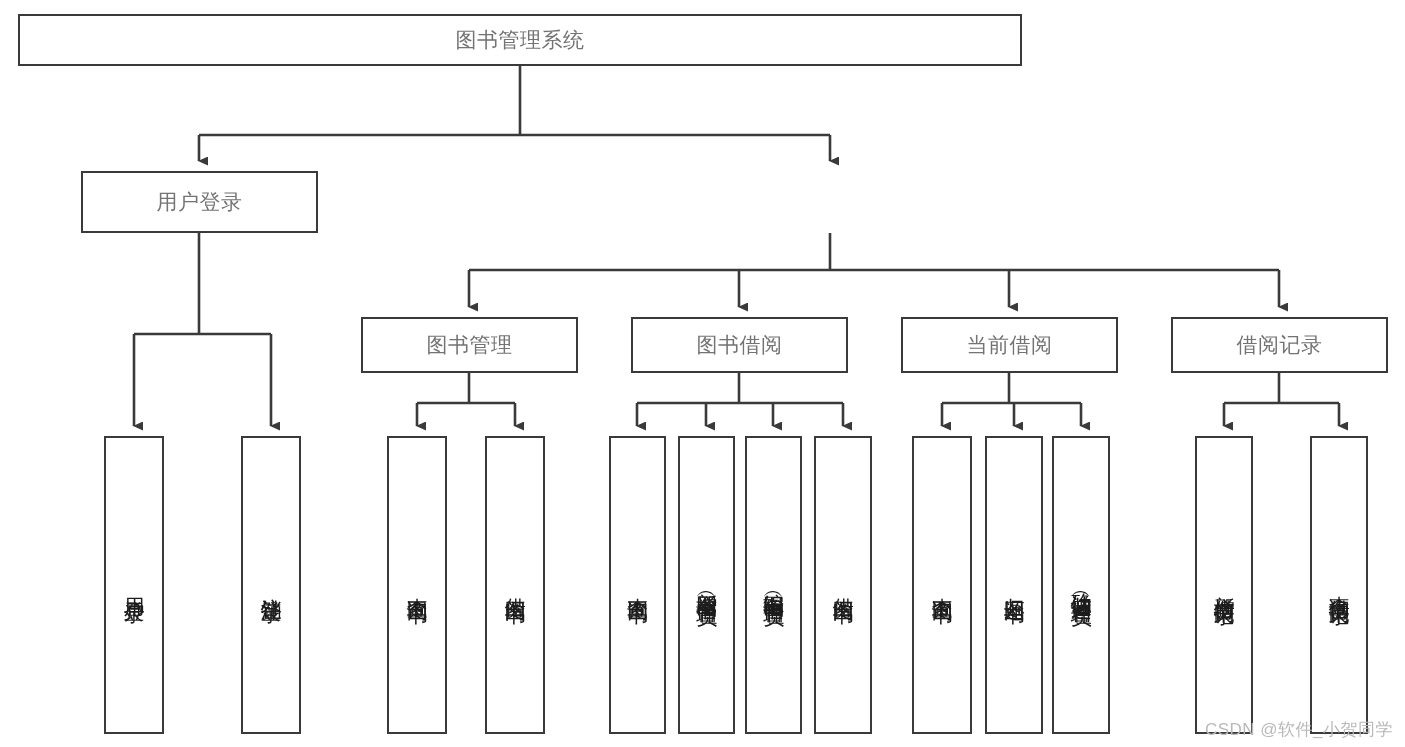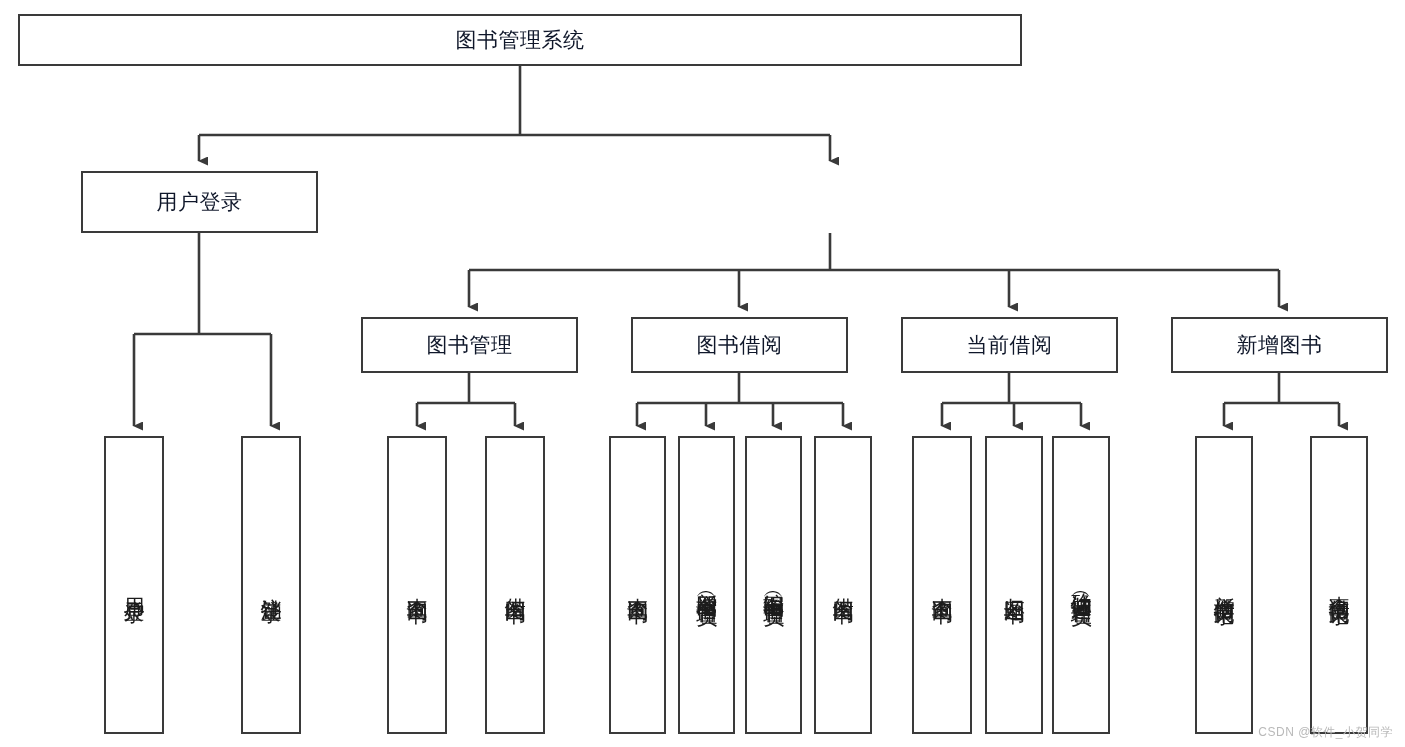--- a/index.html
+++ b/index.html
@@ -29,41 +29,41 @@
     box-sizing: border-box;
     background: #ffffff;
     border: 2px solid #3a3a3a;
     display: flex;
     align-items: center;
     justify-content: center;
     overflow: hidden;
   }
   .node-label-h {
     font-size: 21px;
-    color: #0f172a;
+    color: #737373;
     line-height: 1.2;
     letter-spacing: 0.5px;
     white-space: nowrap;
     text-align: center;
   }
   .node-label-v {
     font-size: 21px;
     color: #1c1c1c;
     writing-mode: vertical-rl;
     text-orientation: upright;
     letter-spacing: 2px;
     line-height: 1.25;
     text-align: center;
     white-space: nowrap;
   }
   .watermark {
     position: absolute;
     right: 12px;
     bottom: 6px;
-    font-size: 12px;
+    font-size: 17px;
     color: #b9b9b9;
     letter-spacing: 0.5px;
     white-space: nowrap;
     pointer-events: none;
   }
 </style>
 </head>
 <body>
 
 <div id="diagram-root">
@@ -133,21 +133,21 @@
   <div class="node-box" style="left:361px; top:317px; width:217px; height:56px;">
     <span class="node-label-h">图书管理</span>
   </div>
   <div class="node-box" style="left:901px; top:317px; width:217px; height:56px;">
     <span class="node-label-h">当前借阅</span>
   </div>
   <div class="node-box" style="left:631px; top:317px; width:217px; height:56px;">
     <span class="node-label-h">图书借阅</span>
   </div>
   <div class="node-box" style="left:1171px; top:317px; width:217px; height:56px;">
-    <span class="node-label-h">新增图书</span>
+    <span class="node-label-h">借阅记录</span>
   </div>
 
   <div class="node-box" style="left:104px; top:436px; width:60px; height:298px;">
     <span class="node-label-v">用户登录</span>
   </div>
   <div class="node-box" style="left:241px; top:436px; width:60px; height:298px;">
     <span class="node-label-v">注销登录</span>
   </div>
   <div class="node-box" style="left:387px; top:436px; width:60px; height:298px;">
     <span class="node-label-v">查询图书</span>

